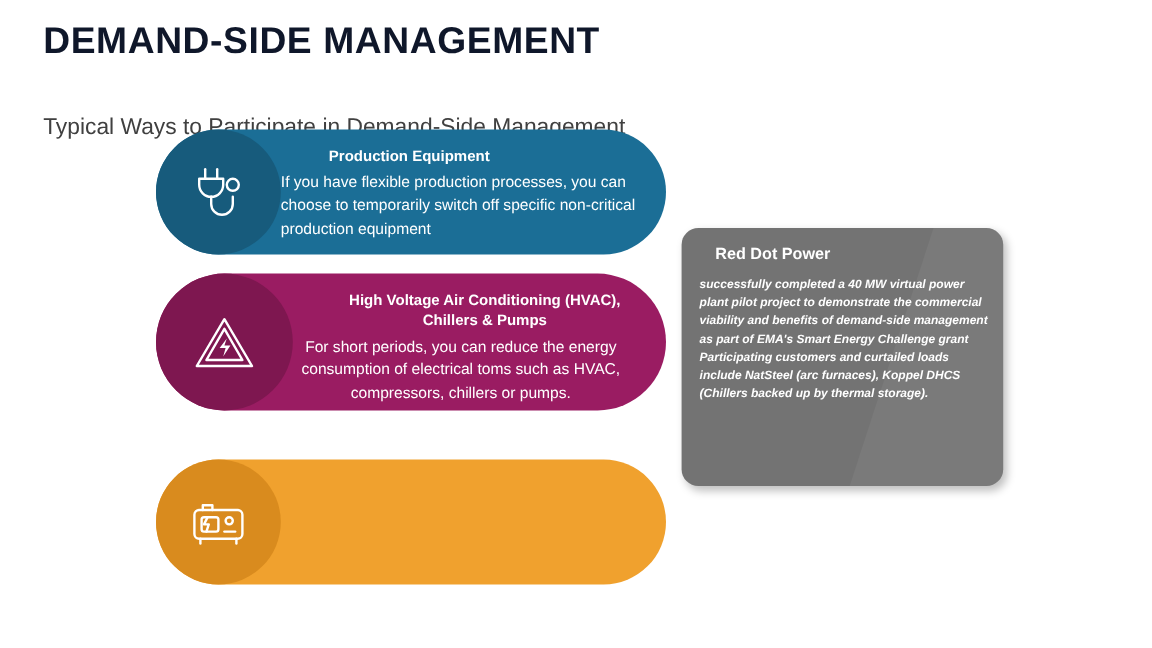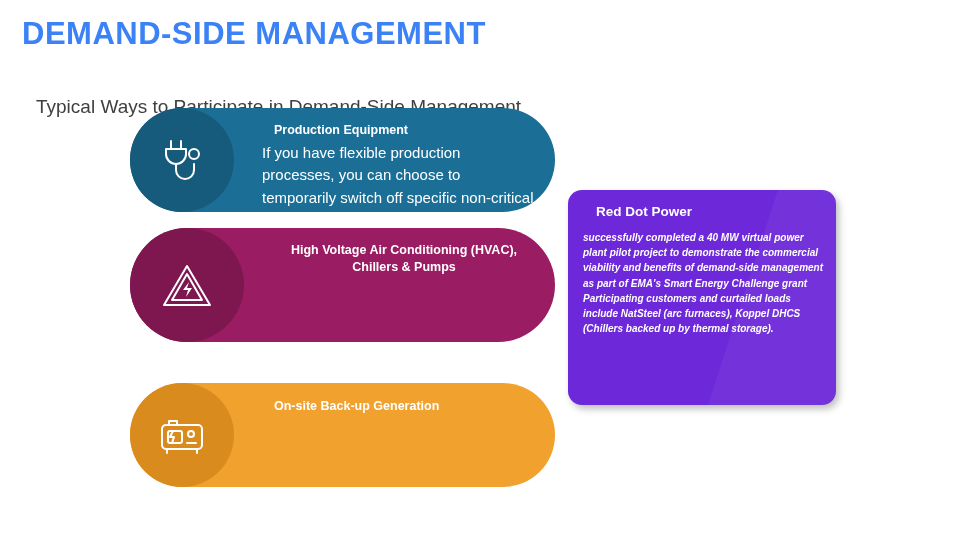--- a/index.html
+++ b/index.html
@@ -11,26 +11,26 @@
     height: 540px;
     background: #ffffff;
     font-family: "Liberation Sans", sans-serif;
     overflow: hidden;
     position: relative;
   }
 
   
   .title {
     position: absolute;
-    left: 22px;
+    left: 36px;
     top: 16px;
     font-size: 31px;
     font-weight: bold;
     letter-spacing: 0.5px;
-    color: #3b82f6;
+    color: #0f172a;
     white-space: nowrap;
   }
   .subtitle {
     position: absolute;
     left: 36px;
     top: 60px;
     font-size: 19px;
     color: #404040;
     white-space: nowrap;
     margin-top: 36px;
@@ -104,36 +104,35 @@
     color: #ffffff;
   }
   .pill-text .head {
     font-size: 12.5px;
     font-weight: bold;
     margin-bottom: 3px;
     line-height: 1.35;
     padding-left: 40px;
   }
   .pill-text .body {
-    font-size: 15px;
+    font-size: 13px;
     line-height: 1.5;
-    margin-left: 28px;
   }
   .t1 { left: 234px; top: 122px; width: 300px; }
   .t2 { left: 234px; top: 242px; width: 300px; text-align: center; }
   .t3 { left: 234px; top: 398px; width: 300px; }
 
   
   .card {
     position: absolute;
     left: 568px;
     top: 190px;
     width: 268px;
     height: 215px;
-    background: #6d28d9;
+    background: #737373;
     border-radius: 14px;
     box-shadow: 3px 4px 7px rgba(0,0,0,0.25);
     overflow: hidden;
   }
   .card::after {
     content: "";
     position: absolute;
     right: -60px;
     top: -40px;
     width: 150px;
@@ -186,35 +185,35 @@
 <div class="pill pill-2"></div>
 <div class="cap cap-2">
   <svg width="56" height="56" viewBox="0 0 56 56" fill="none" stroke="#ffffff" stroke-width="2" stroke-linecap="round" stroke-linejoin="round">
     <path d="M28 9L51 48H5z"></path>
     <path d="M28 17L43 43H13z"></path>
     <path d="M30 25l-6 8h5l-2 7 6-9h-5z" fill="#ffffff" stroke="none"></path>
   </svg>
 </div>
 <div class="pill-text t2">
   <div class="head">High Voltage Air Conditioning (HVAC), Chillers &amp; Pumps</div>
+  <div class="body">For short periods, you can reduce the energy consumption of electrical toms such as HVAC, compressors, chillers or pumps.</div>
 </div>
 
 <div class="pill pill-3"></div>
 <div class="cap cap-3">
   <svg width="58" height="58" viewBox="0 0 58 58" fill="none" stroke="#ffffff" stroke-width="2" stroke-linecap="round" stroke-linejoin="round">
     <rect x="9" y="19" width="40" height="24" rx="4"></rect>
     <rect x="15" y="25" width="14" height="12" rx="2"></rect>
     <path d="M20 25l-3 6h4l-2 6"></path>
     <circle cx="38" cy="28" r="3"></circle>
     <path d="M34 37h9"></path>
     <path d="M14 43v4"></path>
     <path d="M44 43v4"></path>
     <path d="M16 19v-4h8v4"></path>
   </svg>
 </div>
 <div class="pill-text t3">
-  <div class="head">On-site Back-up Generation</div>
 </div>
 
 <div class="card">
   <div class="card-title">Red Dot Power</div>
   <div class="card-body">successfully completed a 40 MW virtual power plant pilot project to demonstrate the commercial viability and benefits of demand-side management as part of EMA's Smart Energy Challenge grant Participating customers and curtailed loads include NatSteel (arc furnaces), Koppel DHCS (Chillers backed up by thermal storage).</div>
 </div>
 
 </body></html>

